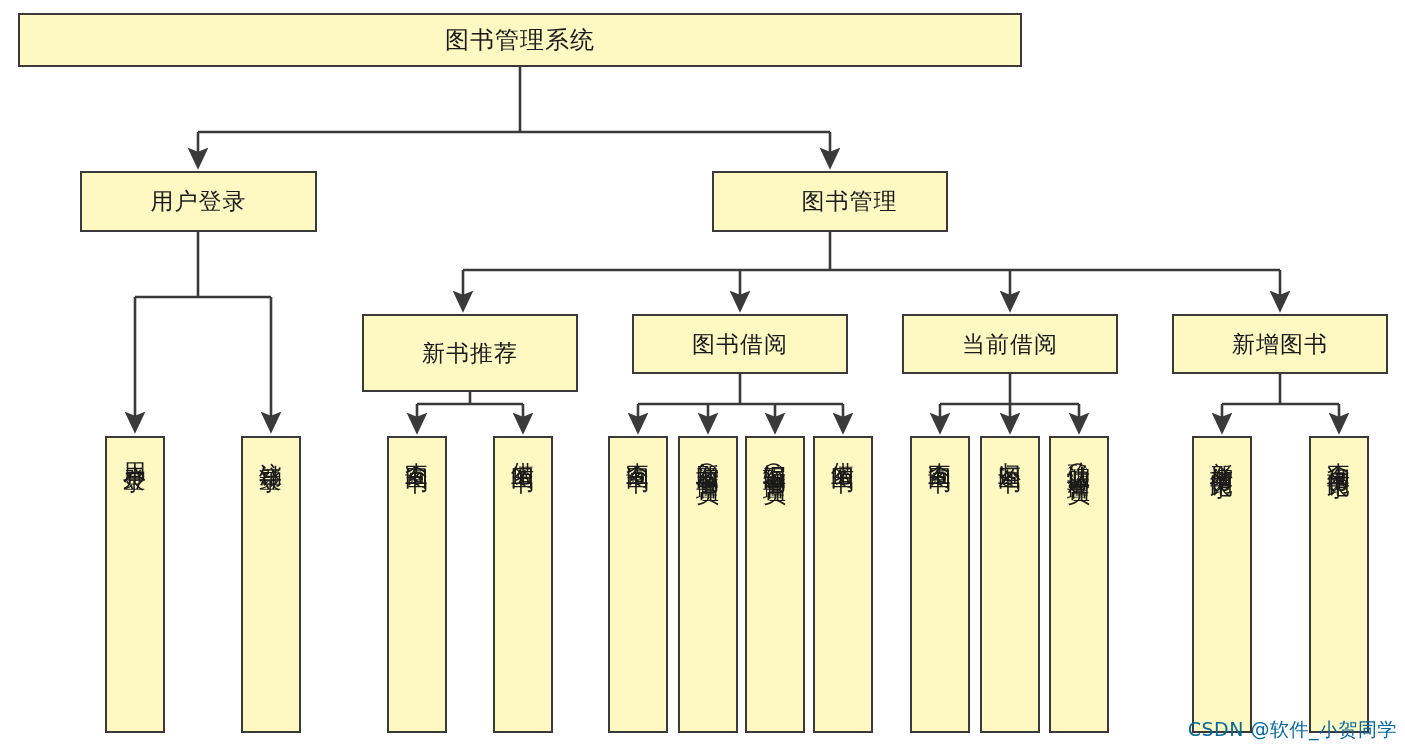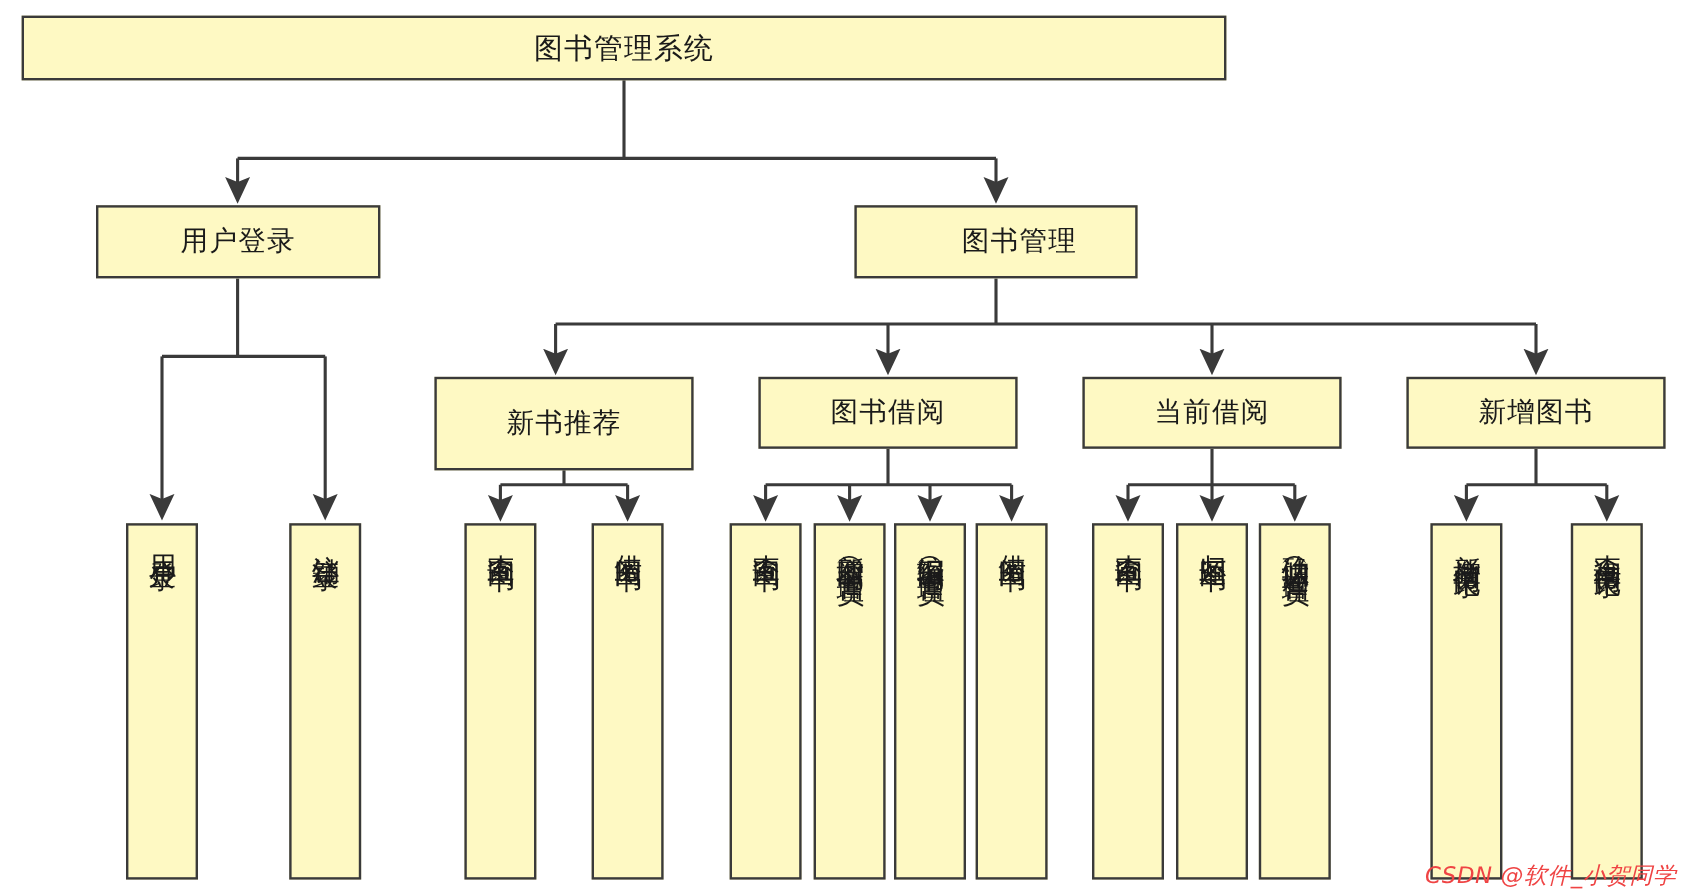--- a/index.html
+++ b/index.html
@@ -49,25 +49,24 @@
     line-height:1.05;
     white-space:nowrap;
     display:block;
   }
   .node.root{ font-size:24px; }
   #watermark{
     position:absolute;
     right:8px;
     bottom:4px;
     font-size:19px;
-    color:#ef4444;
+    color:#0369a1;
     white-space:nowrap;
     letter-spacing:0.5px;
     font-family:"DejaVu Sans","Liberation Sans",sans-serif;
-    font-style:italic;
   }
 </style>
 </head>
 <body>
 
 <div id="diagram-root">
 
   <svg id="edges" viewBox="0 0 1405 747" xmlns="http://www.w3.org/2000/svg">
     <defs>
       <marker id="arrow" markerWidth="9" markerHeight="9" refX="4" refY="4.5" orient="auto" markerUnits="strokeWidth">

